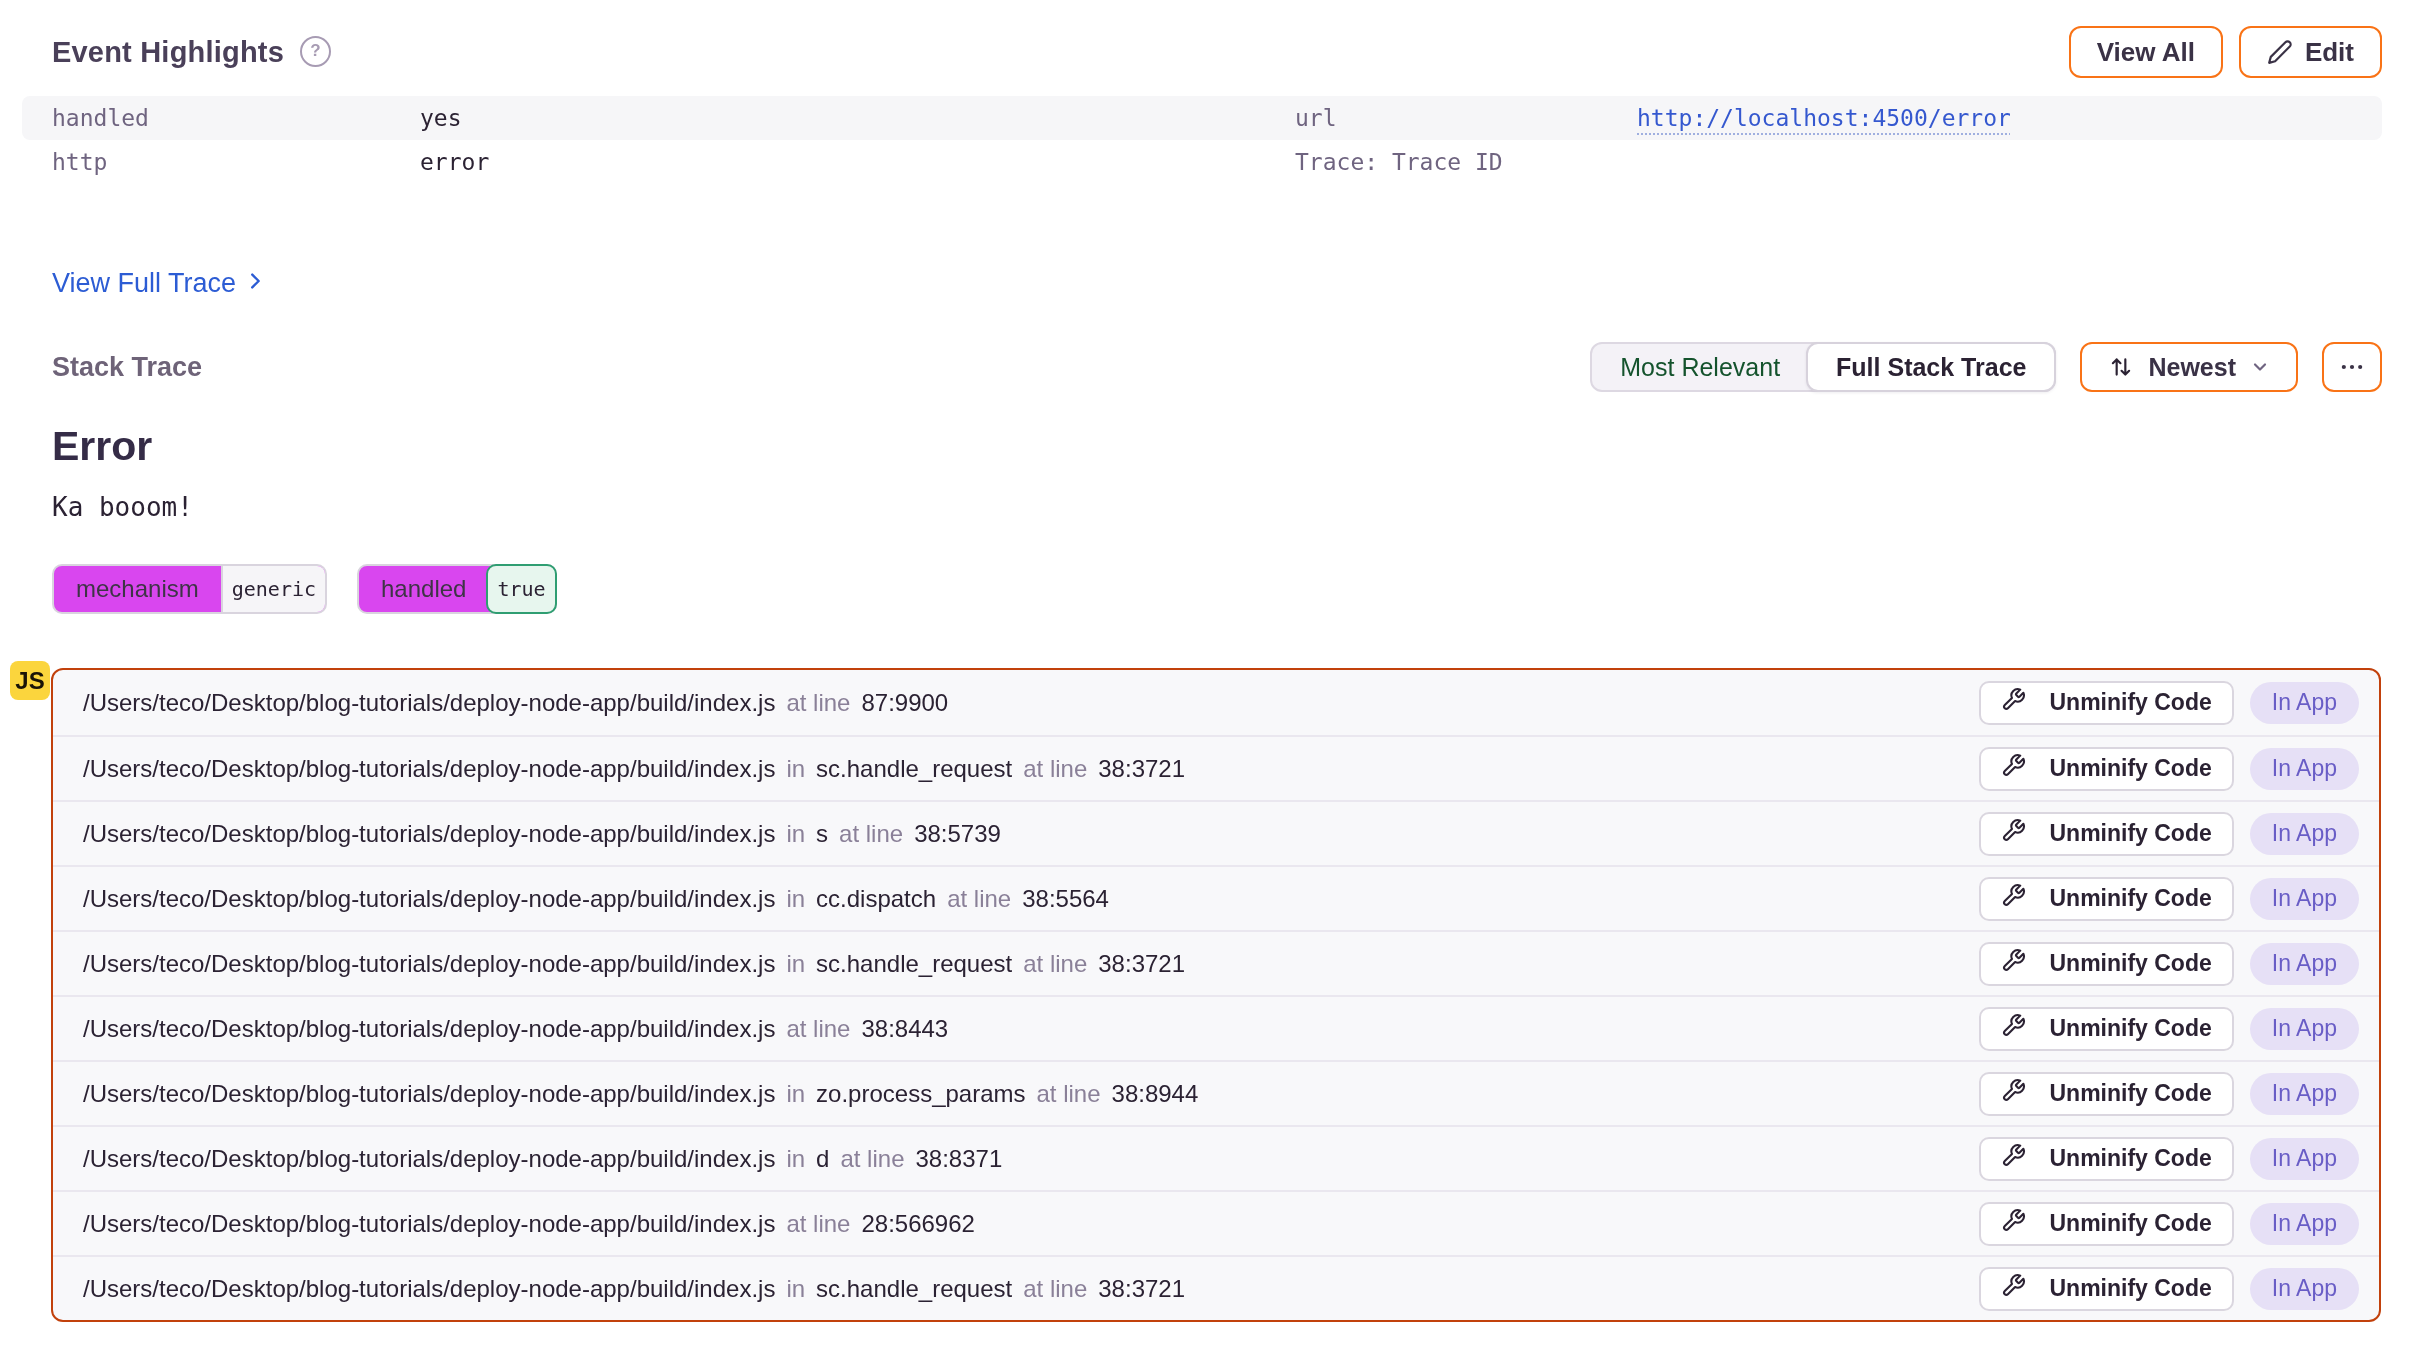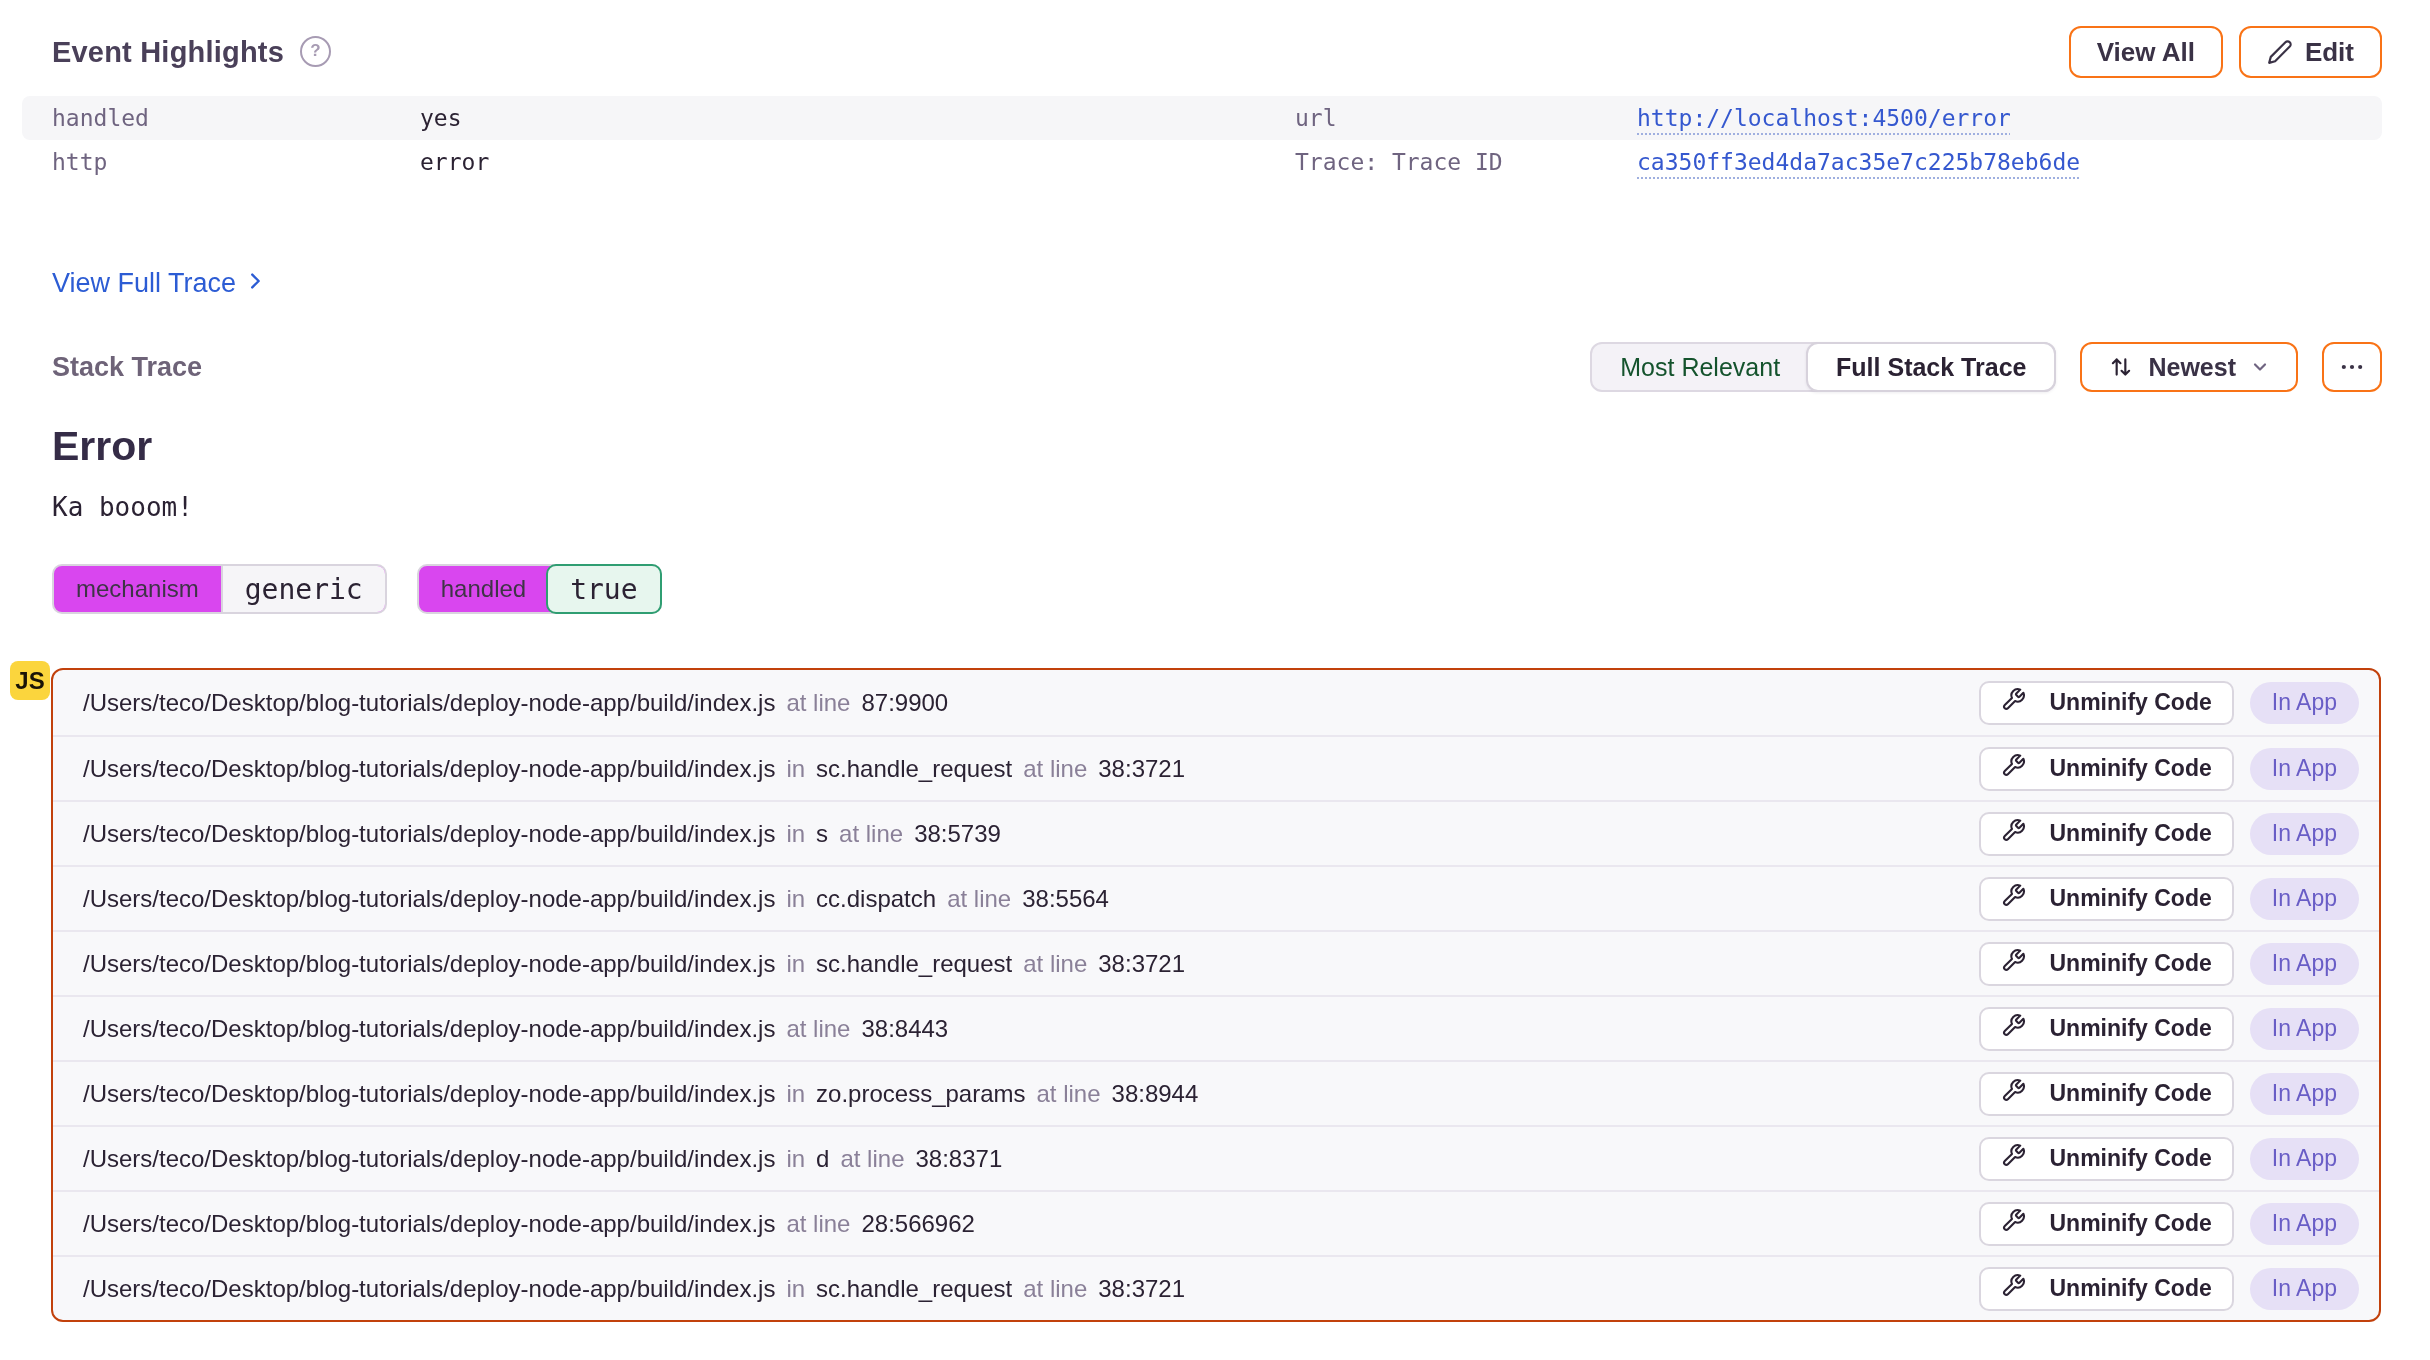--- a/index.html
+++ b/index.html
@@ -54,21 +54,21 @@
 
   
   .err-title{margin:30px 0 0 52px;font-size:41px;font-weight:700;color:#352c47;}
   .err-msg{margin:22px 0 0 52px;font-size:26px;color:#2b2233;}
 
   
   .tags{display:flex;gap:30px;margin:42px 0 0 52px;}
   .tag{display:flex;border:2px solid #d9d4de;border-radius:10px;height:50px;
     background:#d946ef;box-sizing:border-box;cursor:pointer;}
   .tag-key{padding:0 22px;display:flex;align-items:center;font-size:24px;color:#3e3446;}
-  .tag-val{padding:0 22px;display:flex;align-items:center;font-size:28px;
+  .tag-val{padding:0 9px;display:flex;align-items:center;font-size:20px;
     color:#2b2233;background:#f6f5f8;border-left:2px solid #d9d4de;
     border-radius:0 8px 8px 0;}
   .tag-val.green{background:#e7f6ee;border:2px solid #2f9e72;border-radius:10px;
     margin:-2px;}
 
   
   .frames-wrap{position:relative;margin:54px 49px 0 51px;}
   .js-badge{position:absolute;left:-41px;top:-7px;width:40px;height:39px;
     background:#fbd53d;border-radius:8px;display:flex;align-items:center;
     justify-content:center;font-weight:800;font-size:24px;color:#191307;z-index:2;}
@@ -116,21 +116,20 @@
   <div class="eh-row striped">
     <span class="eh-key">handled</span>
     <span class="eh-val">yes</span>
     <span class="eh-key">url</span>
     <span class="eh-val"><a class="eh-link">http://localhost:4500/error</a></span>
   </div>
   <div class="eh-row">
     <span class="eh-key">http</span>
     <span class="eh-val">error</span>
     <span class="eh-key">Trace: Trace ID</span>
-    <span class="eh-val"><a class="eh-link">ca350ff3ed4da7ac35e7c225b78eb6de</a></span>
   </div>
 </div>
 
 <div>
   <a class="vft">
     <span>View Full Trace</span>
     <span>
       <svg width="22" height="22" viewBox="0 0 24 24" fill="none" stroke="#2c5cd4" stroke-width="2.6" stroke-linecap="round" stroke-linejoin="round">
         <path d="M9 5l7 7-7 7"></path>
       </svg>

